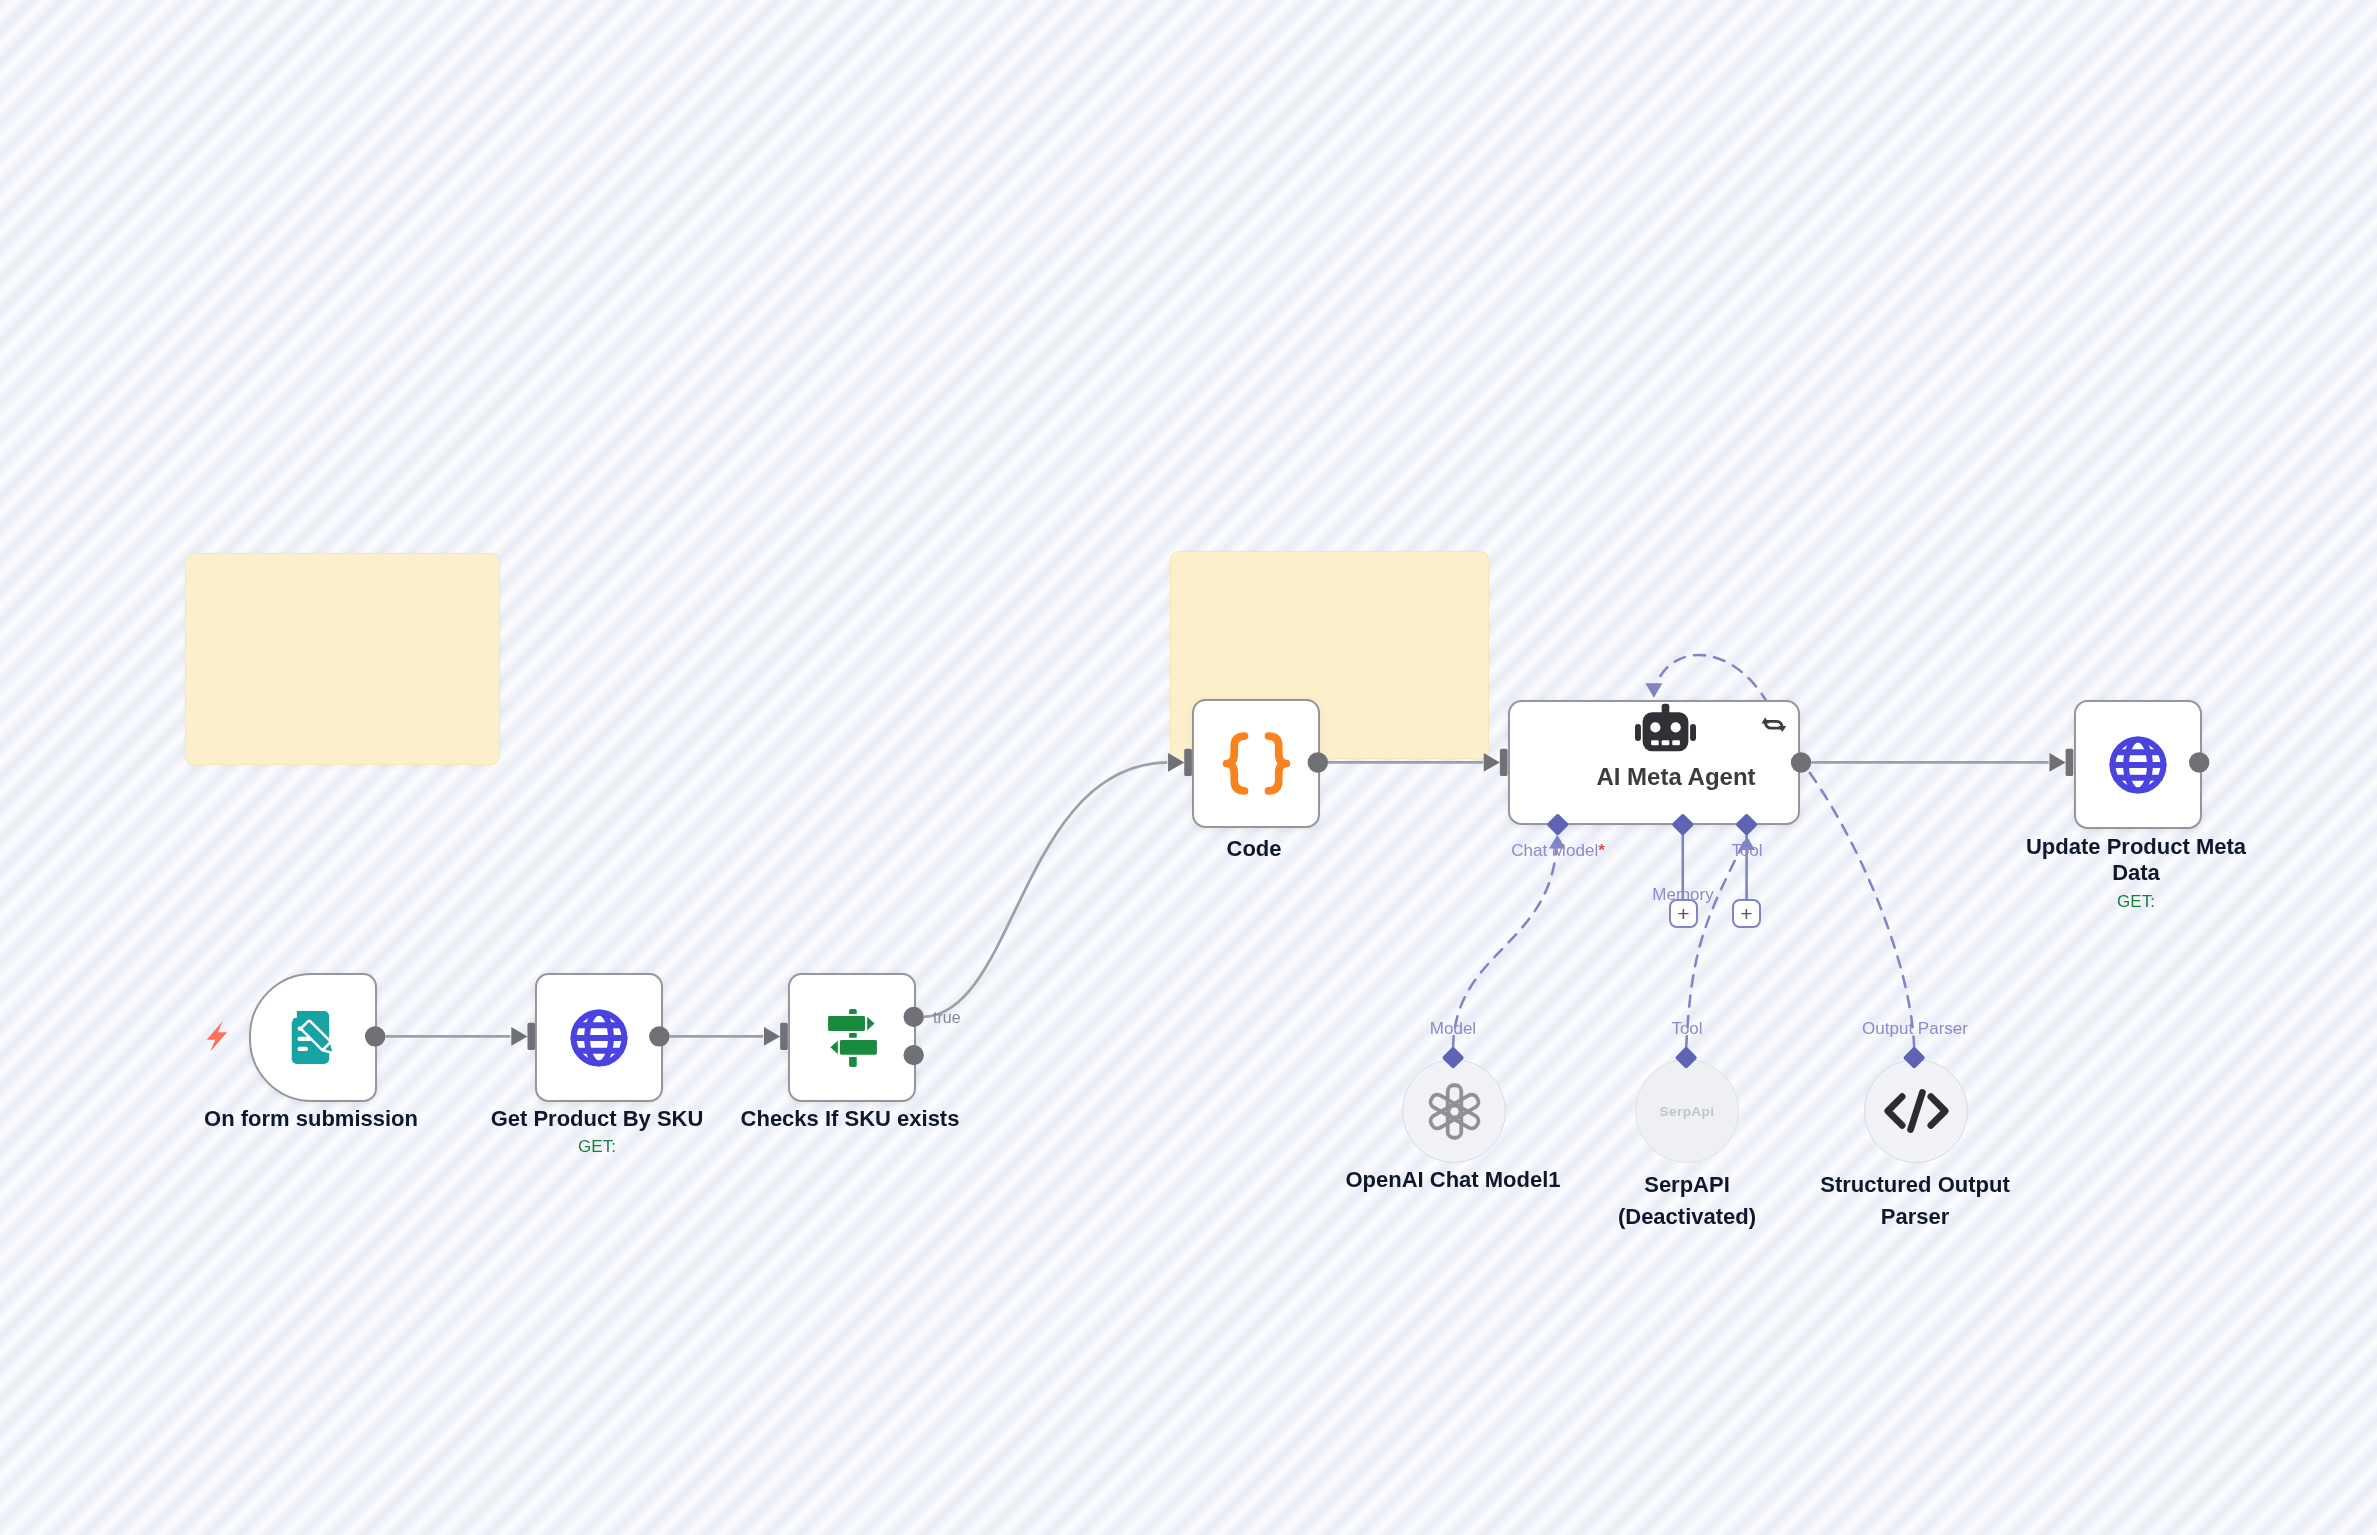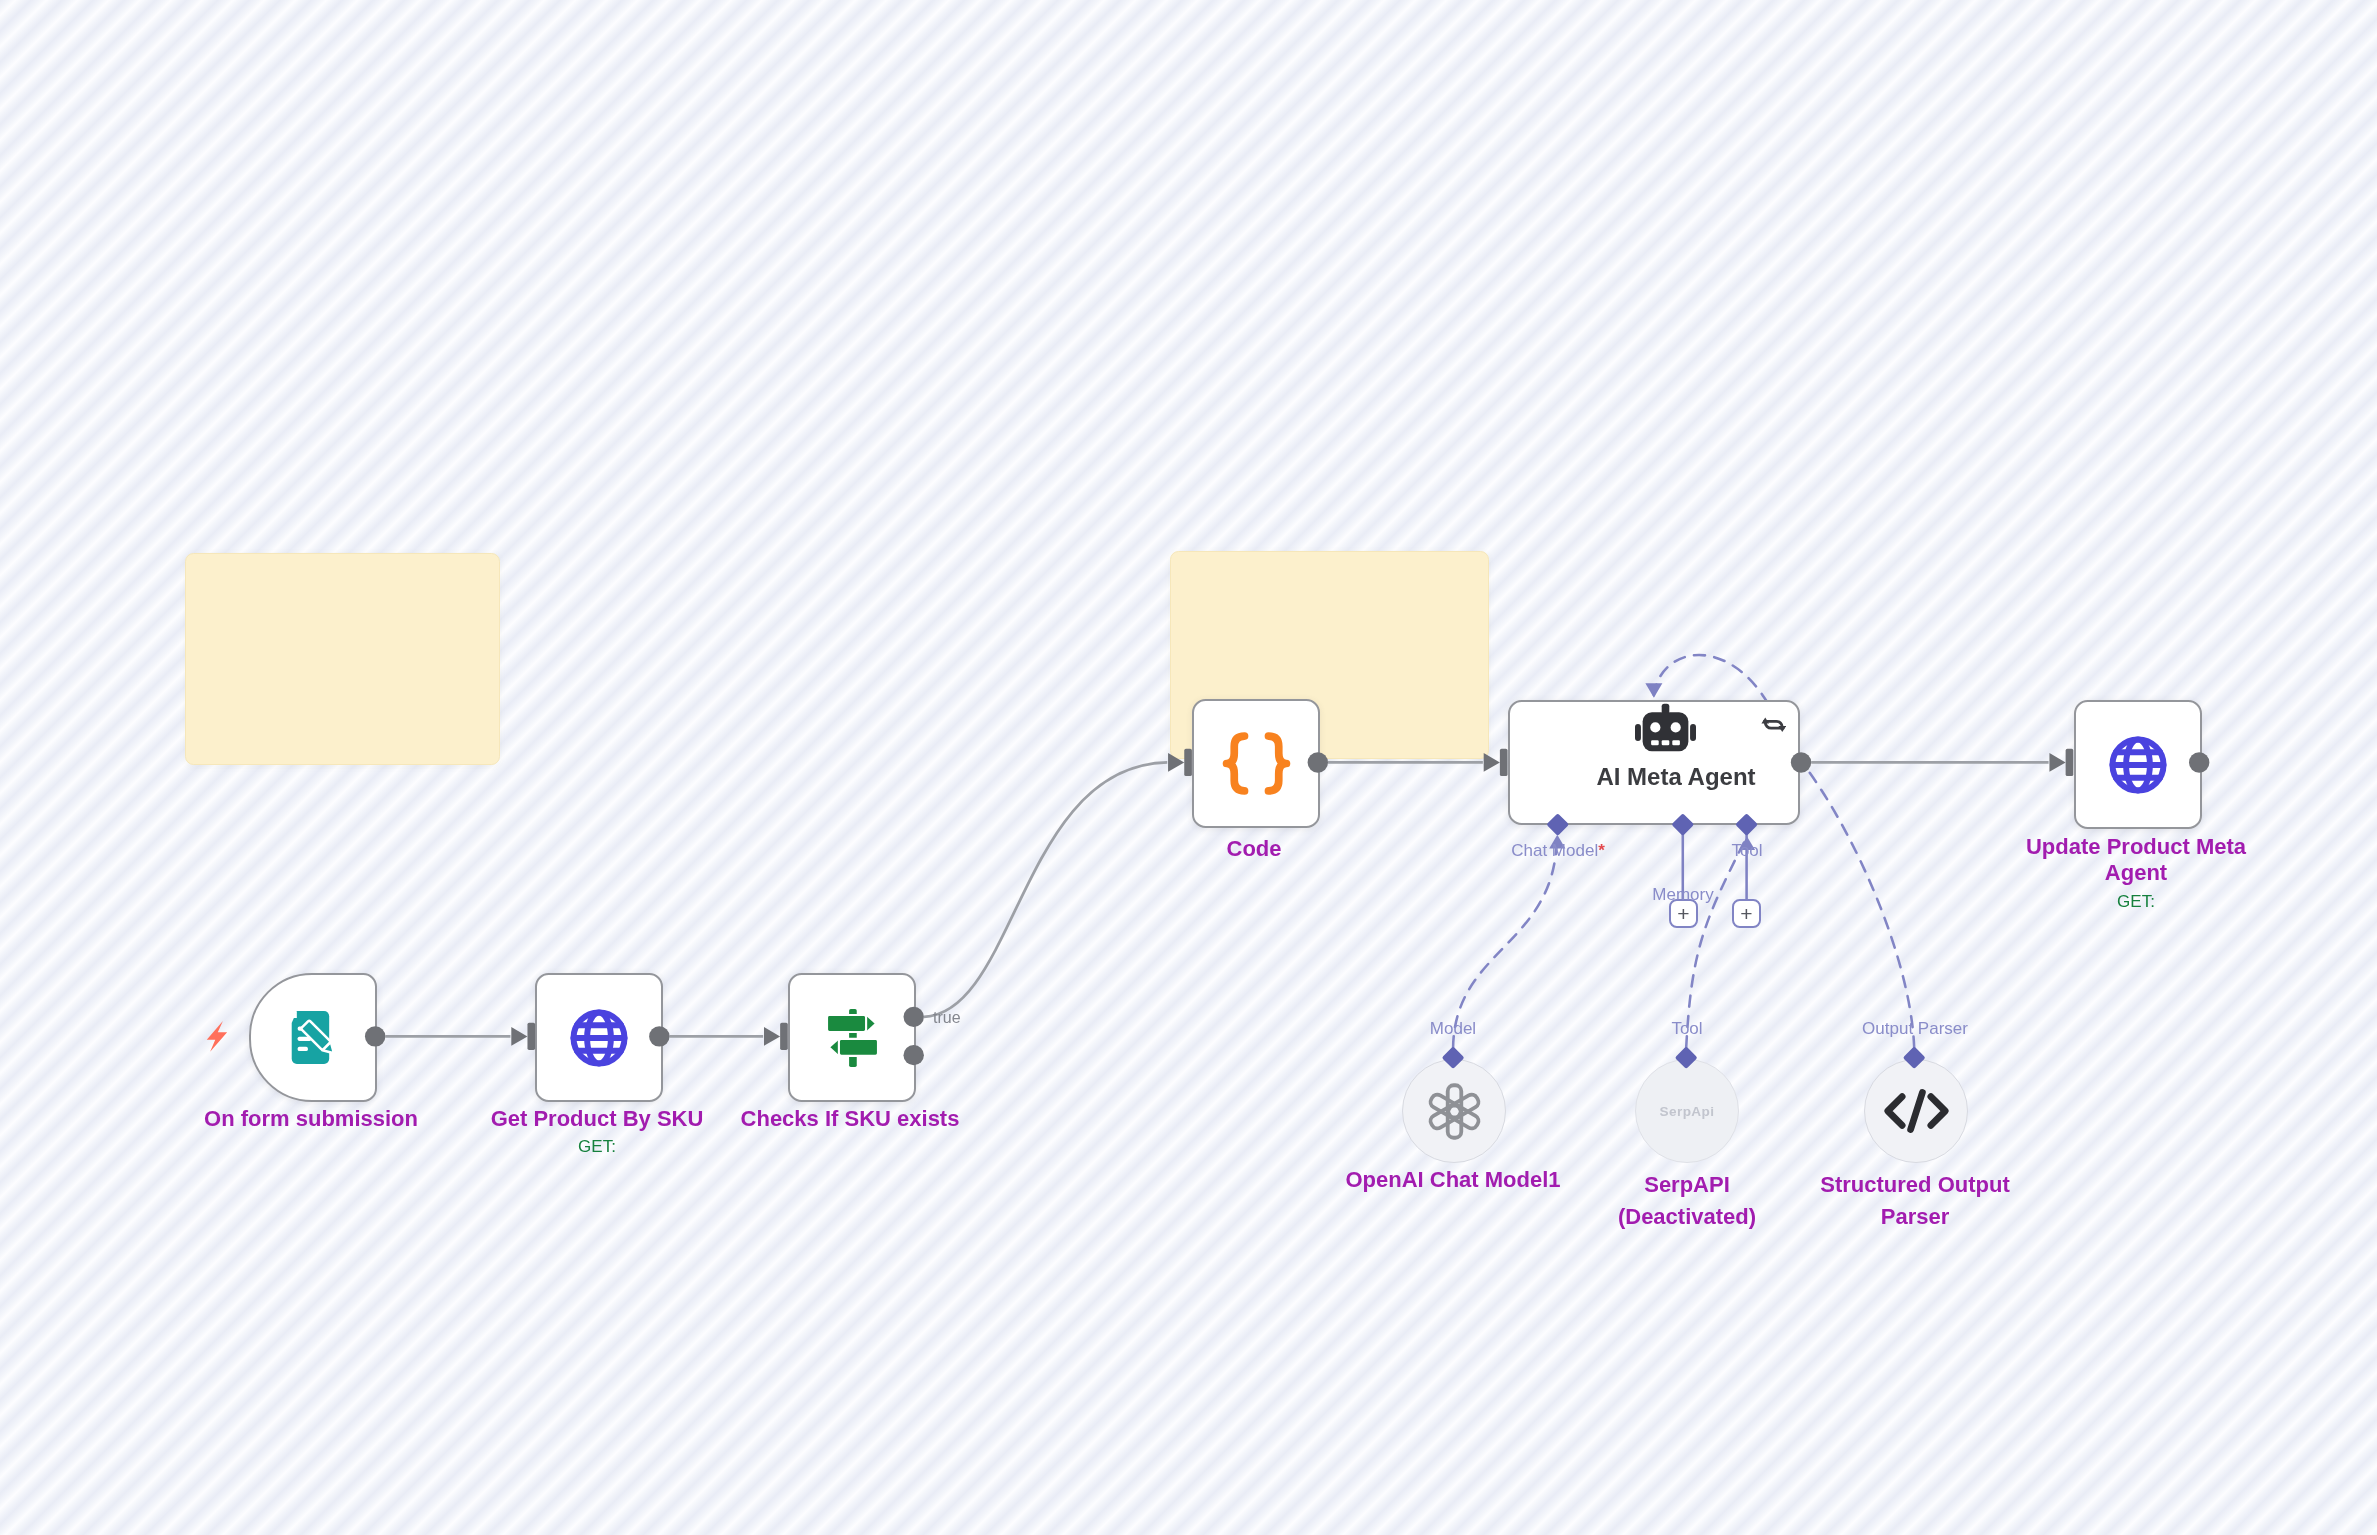--- a/index.html
+++ b/index.html
@@ -23,21 +23,21 @@
   }
   .node.trigger{border-radius:63px 13.6px 13.6px 63px;}
   .node.agent{justify-content:flex-start;padding-left:22px;box-sizing:border-box;flex-direction:column;}
   .circle-node{
     position:absolute;background:#f1f2f6;border:1.7px solid #d8dae1;border-radius:50%;
     z-index:3;display:flex;align-items:center;justify-content:center;
   }
   .circle-node.deactivated{background:#eef0f4;border-color:#dfe1e7;}
   .node-label{
     position:absolute;transform:translateX(-50%);text-align:center;white-space:nowrap;
-    font-size:22px;font-weight:600;color:#a21caf;z-index:5;line-height:26px;
+    font-size:22px;font-weight:600;color:#0f172a;z-index:5;line-height:26px;
   }
   .node-sub{
     position:absolute;transform:translateX(-50%);white-space:nowrap;
     font-size:17px;font-weight:400;color:#15803d;z-index:5;
   }
   .port-label{
     position:absolute;transform:translateX(-50%);text-align:center;white-space:nowrap;
     font-size:17px;font-weight:500;color:#898cc9;z-index:5;
   }
   .port-label .req{color:#e3484d;font-weight:700;}
@@ -253,21 +253,21 @@
 <div class="node-label" style="left:597px;top:1106px;">Get Product By SKU</div>
 <div class="node-sub" style="left:597px;top:1137px;">GET:</div>
 
 <div class="node-label" style="left:850px;top:1106px;">Checks If SKU exists</div>
 <div class="true-label" style="left:933px;top:1018px;">true</div>
 
 <div class="node-label" style="left:1254px;top:836px;">Code</div>
 
 <div class="node-label" style="left:2136px;top:834px;">
   <span>Update Product Meta</span><br>
-  <span>Agent</span>
+  <span>Data</span>
 </div>
 <div class="node-sub" style="left:2136px;top:892px;">GET:</div>
 
 <div class="port-label" style="left:1558px;top:841px;">
   <span>Chat Model</span><span class="req">*</span>
 </div>
 <div class="port-label" style="left:1683px;top:885px;">Memory</div>
 <div class="port-label" style="left:1747px;top:841px;">Tool</div>
 
 <div class="port-label" style="left:1453px;top:1019px;">Model</div>

